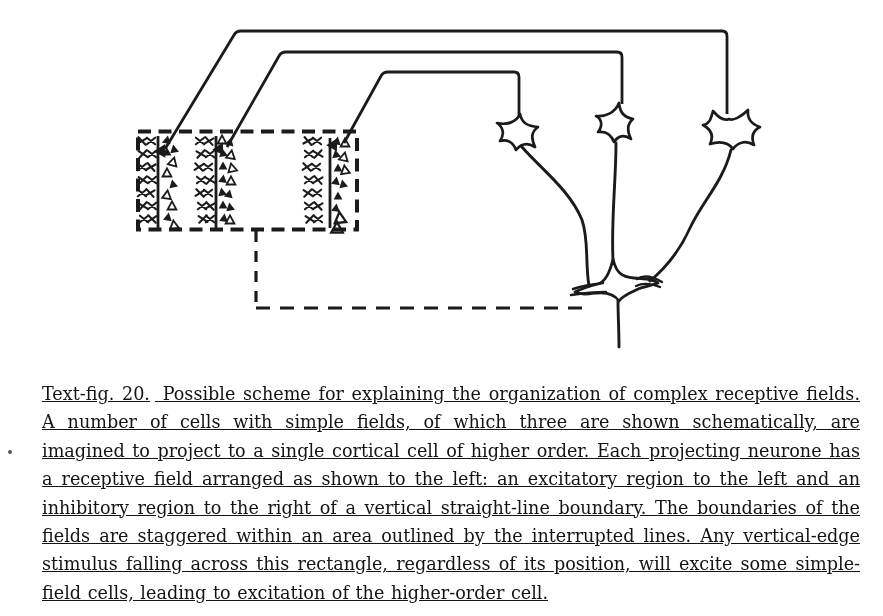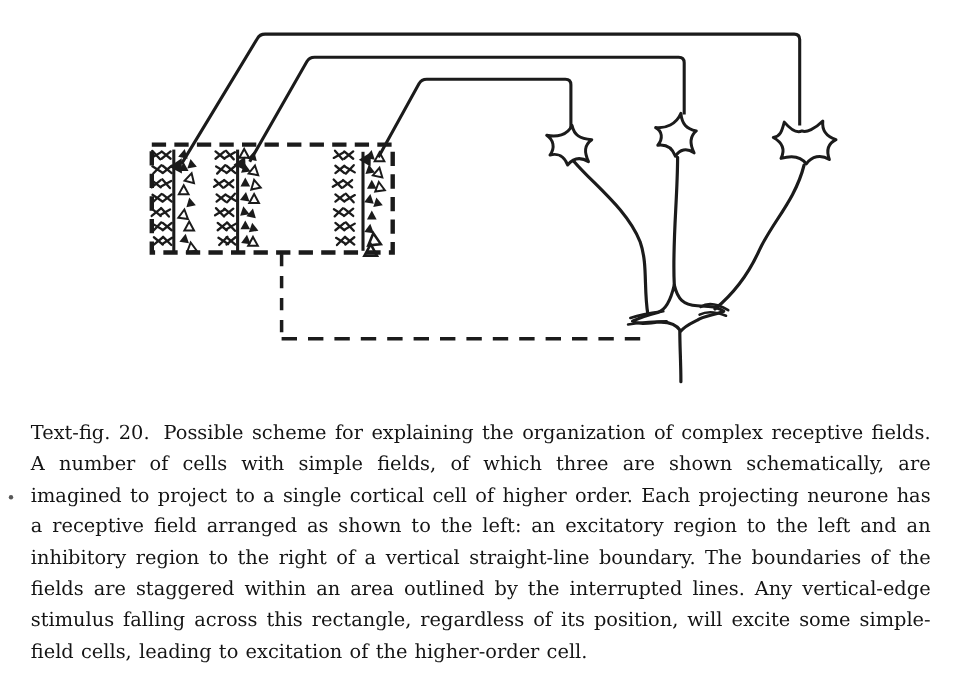--- a/index.html
+++ b/index.html
@@ -20,29 +20,30 @@
     top: 0;
     width: 883px;
     height: 372px;
   }
   .ink {
     stroke: #1b1b1b;
     fill: none;
   }
   .caption {
     position: absolute;
-    left: 28px;
+    left: 42px;
     top: 380px;
     width: 818px;
     margin: 0;
     color: #141414;
     font-size: 17.6px;
     line-height: 28.4px;
     text-align: justify;
     word-spacing: 1px;
+    text-decoration: underline;
   }
   .caption-label {
     margin-right: 5px;
   }
   .speck {
     position: absolute;
     left: 8px;
     top: 450px;
     width: 4px;
     height: 4px;

